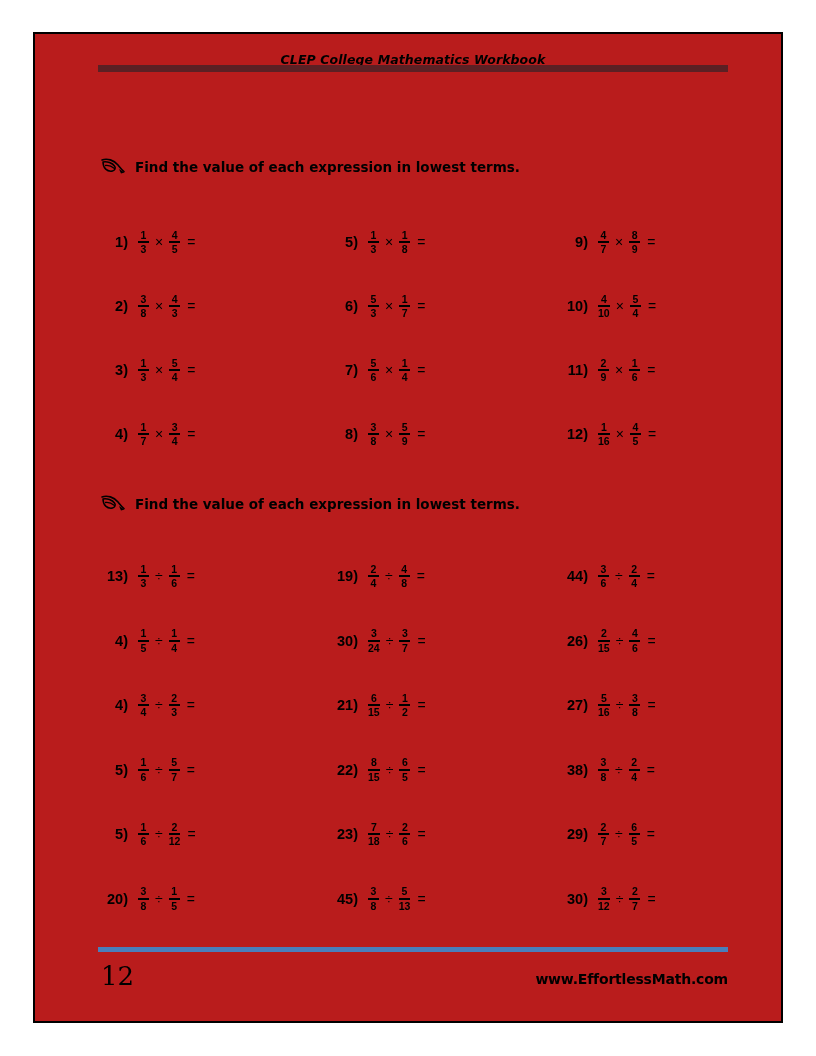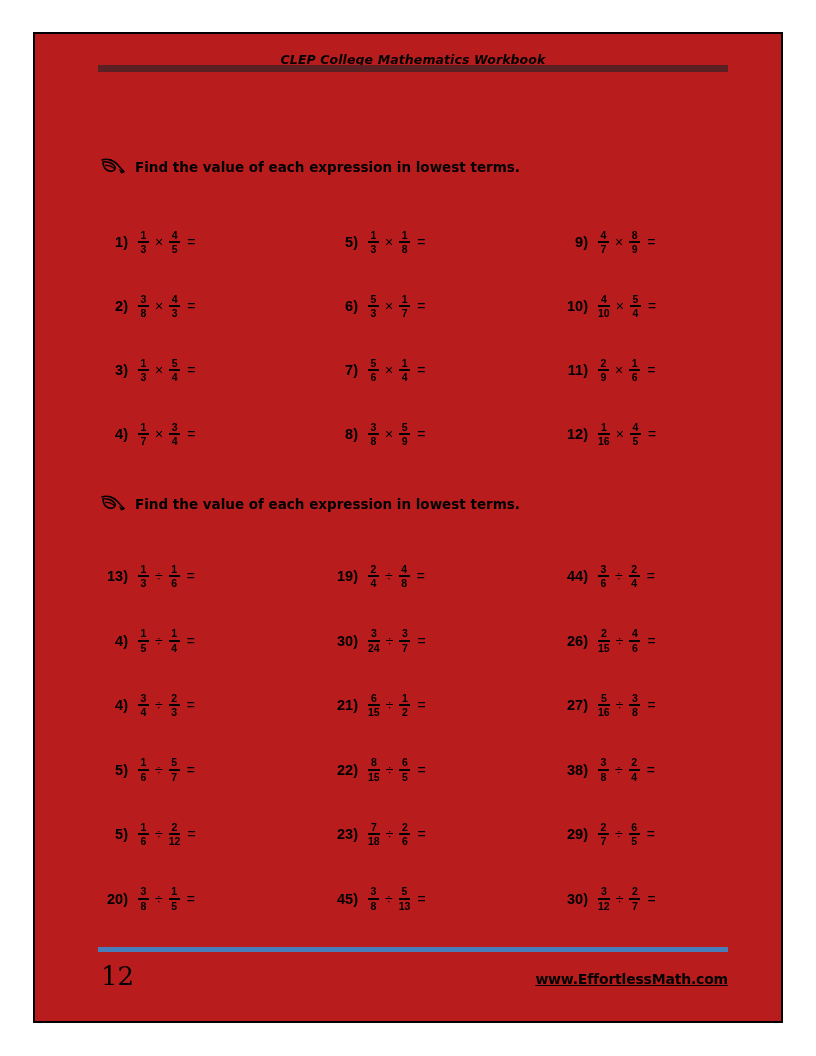--- a/index.html
+++ b/index.html
@@ -188,21 +188,20 @@
   }
   .site-url {
     position: absolute;
     top: 937px;
     right: 0;
     font-family: "DejaVu Sans", sans-serif;
     font-weight: bold;
     font-size: 14px;
     color: #000000;
     letter-spacing: -0.2px;
-    text-decoration: underline;
   }
 </style>
 </head>
 <body>
 
 <div id="page-frame">
   <div id="page-inner">
 
     <div class="running-head">CLEP College Mathematics Workbook</div>
     <div class="head-rule"></div>

